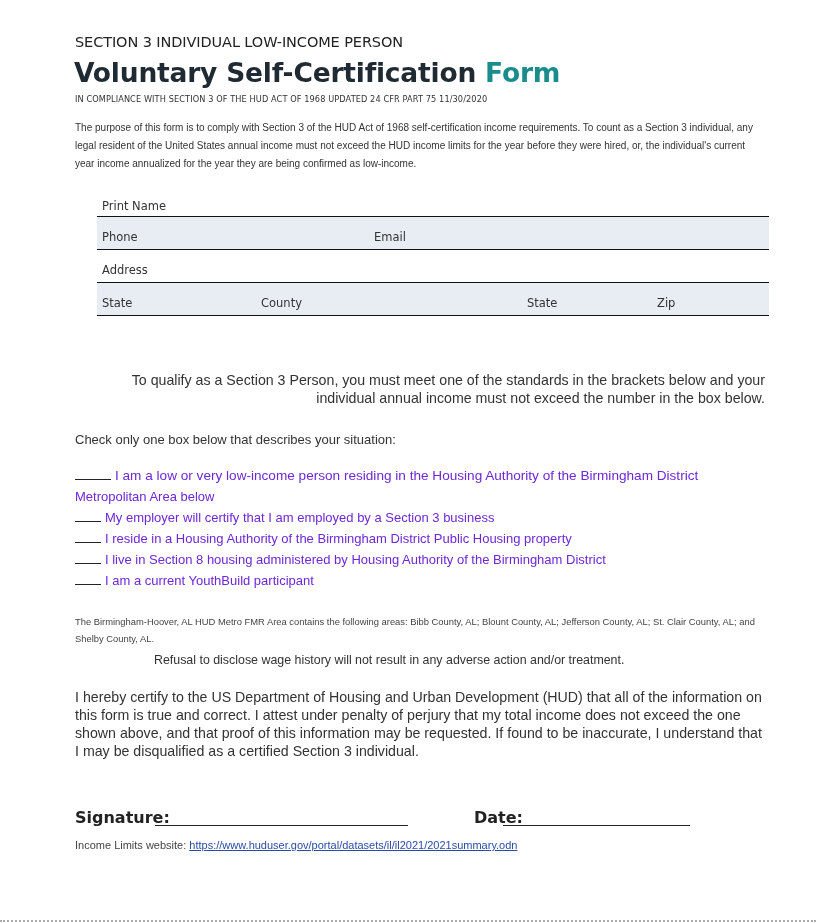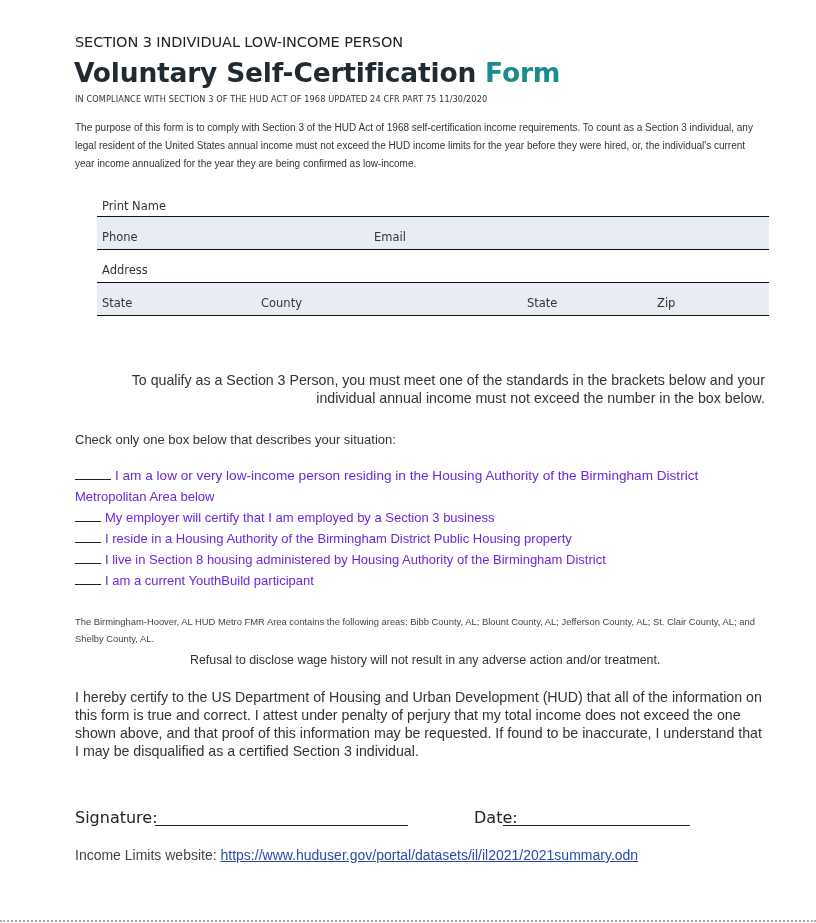--- a/index.html
+++ b/index.html
@@ -54,36 +54,36 @@
   .opt { font-size: 13px; line-height: 21px; color: #6d28d9; white-space: nowrap; }
   .opt.first { font-size: 13.6px; }
   .opt .blank { display: inline-block; border-bottom: 1px solid #222; height: 11px; margin-right: 4px; vertical-align: baseline; }
   .opt .blank.w5 { width: 36px; }
   .opt .blank.w4 { width: 26px; }
   .fmr {
     position: absolute; left: 71px; top: 613px; width: 680px;
     font-size: 9.4px; line-height: 17px; color: #444;
   }
   .refusal {
-    position: absolute; left: 150px; top: 653px; font-size: 12.4px; color: #333; white-space: nowrap; margin-left: 36px;
+    position: absolute; left: 150px; top: 653px; font-size: 12.4px; color: #333; white-space: nowrap;
   }
   .certify {
     position: absolute; left: 71px; top: 688px; width: 690px;
     font-size: 14.2px; line-height: 18px; color: #333;
   }
   .sigrow {
     position: absolute; left: 71px; top: 808px; width: 650px; height: 22px;
-    font-family: "DejaVu Sans", sans-serif; font-size: 16px; color: #222;
+    font-family: "DejaVu Sans", sans-serif; font-size: 16px; color: #222; font-weight: bold;
   }
   .sig-label { position: absolute; left: 0; top: 0; }
   .sig-line { position: absolute; left: 80px; top: 17px; width: 253px; border-bottom: 1px solid #222; }
   .date-label { position: absolute; left: 384px; top: 0; margin-left: 15px; }
   .date-line { position: absolute; left: 428px; top: 17px; width: 187px; border-bottom: 1px solid #222; }
   .income {
-    position: absolute; left: 71px; top: 839px; font-size: 14px; color: #444; white-space: nowrap; margin-top: 8px;
+    position: absolute; left: 71px; top: 839px; font-size: 11px; color: #444; white-space: nowrap;
   }
   .income a { color: #2a4aa8; text-decoration: underline; }
 </style>
 </head>
 <body>
 
 <div class="page">
 
   <div class="subtitle">SECTION 3 INDIVIDUAL LOW-INCOME PERSON</div>
   <div class="title"><span>Voluntary Self-Certification</span> <span class="accent">Form</span></div>

